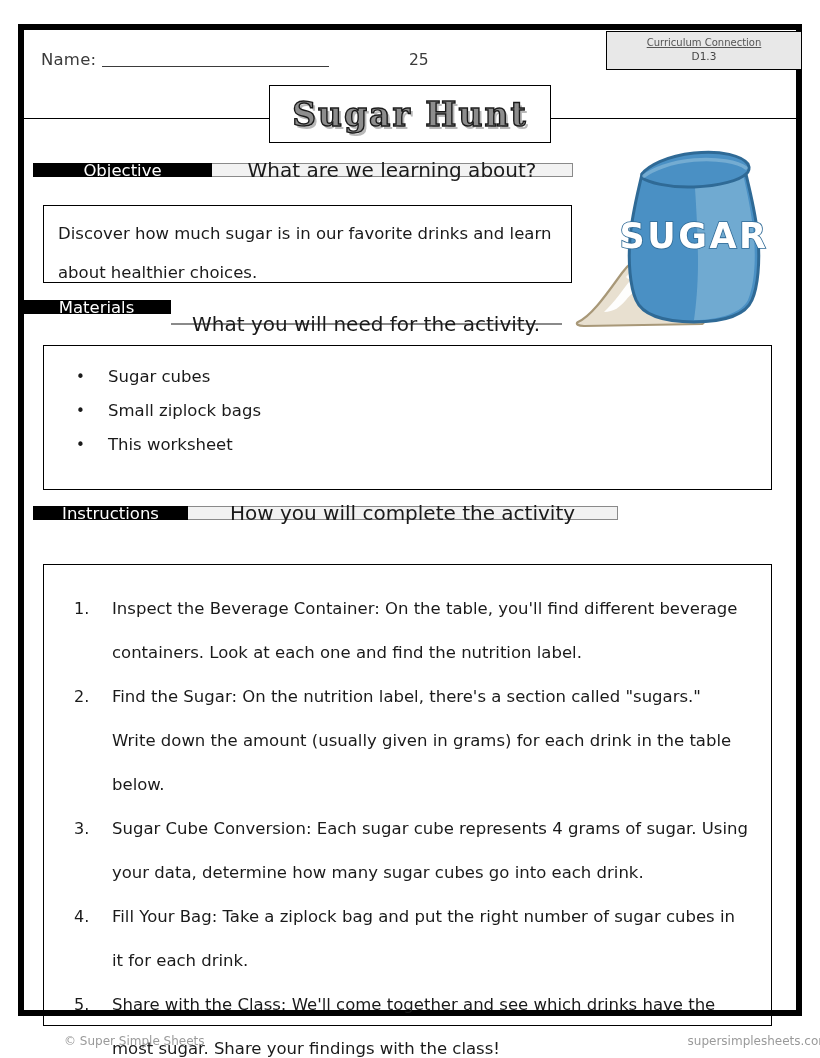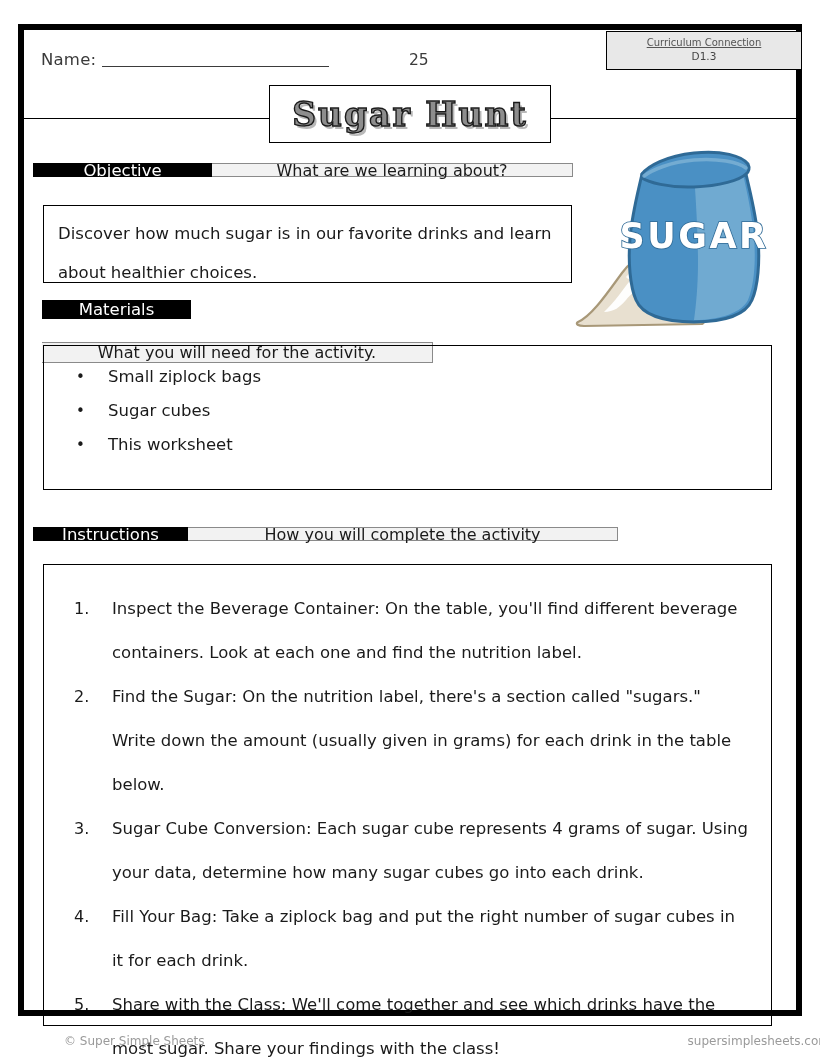--- a/index.html
+++ b/index.html
@@ -140,21 +140,21 @@
     color: #ffffff;
     font-size: 16.5px;
     display: flex;
     align-items: center;
     justify-content: center;
     box-sizing: border-box;
   }
   .tab-light {
     background: #f2f2f2;
     color: #1a1a1a;
-    font-size: 16px;
+    font-size: 20px;
     display: flex;
     align-items: center;
     justify-content: center;
     border: 1.2px solid #8a8a8a;
     border-left: none;
     box-sizing: border-box;
   }
 
   
   .content-box {
@@ -299,34 +299,34 @@
 
 <div class="section-head" style="left:33px; top:163px;">
   <div class="tab-dark" style="width:179px;">Objective</div>
   <div class="tab-light" style="width:361px;">What are we learning about?</div>
 </div>
 
 <div class="content-box" style="left:43px; top:205px; width:529px; height:78px;">
   <div class="objective-text">Discover how much sugar is in our favorite drinks and learn about healthier choices.</div>
 </div>
 
-<div class="section-head" style="left:42px; top:300px;flex-direction:column;">
+<div class="section-head" style="left:22px; top:300px;">
   <div class="tab-dark" style="width:149px;">Materials</div>
   <div class="tab-light" style="width:391px;margin-top:23px;">What you will need for the activity.</div>
 </div>
 
 <div class="content-box" style="left:43px; top:345px; width:729px; height:145px;">
   <ul class="materials-list">
+    <li>Sugar cubes</li>
     <li>Small ziplock bags</li>
-    <li>Sugar cubes</li>
     <li>This worksheet</li>
   </ul>
 </div>
 
-<div class="section-head" style="left:33px; top:527px;border-radius:11px;">
+<div class="section-head" style="left:33px; top:506px;border-radius:11px;">
   <div class="tab-dark" style="width:155px;">Instructions</div>
   <div class="tab-light" style="width:430px;">How you will complete the activity</div>
 </div>
 
 <div class="content-box" style="left:43px; top:564px; width:729px; height:462px;">
   <ol class="instructions-list">
     <li>Inspect the Beverage Container: On the table, you'll find different beverage containers. Look at each one and find the nutrition label.</li>
     <li>Find the Sugar: On the nutrition label, there's a section called "sugars." Write down the amount (usually given in grams) for each drink in the table below.</li>
     <li>Sugar Cube Conversion: Each sugar cube represents 4 grams of sugar. Using your data, determine how many sugar cubes go into each drink.</li>
     <li>Fill Your Bag: Take a ziplock bag and put the right number of sugar cubes in it for each drink.</li>

